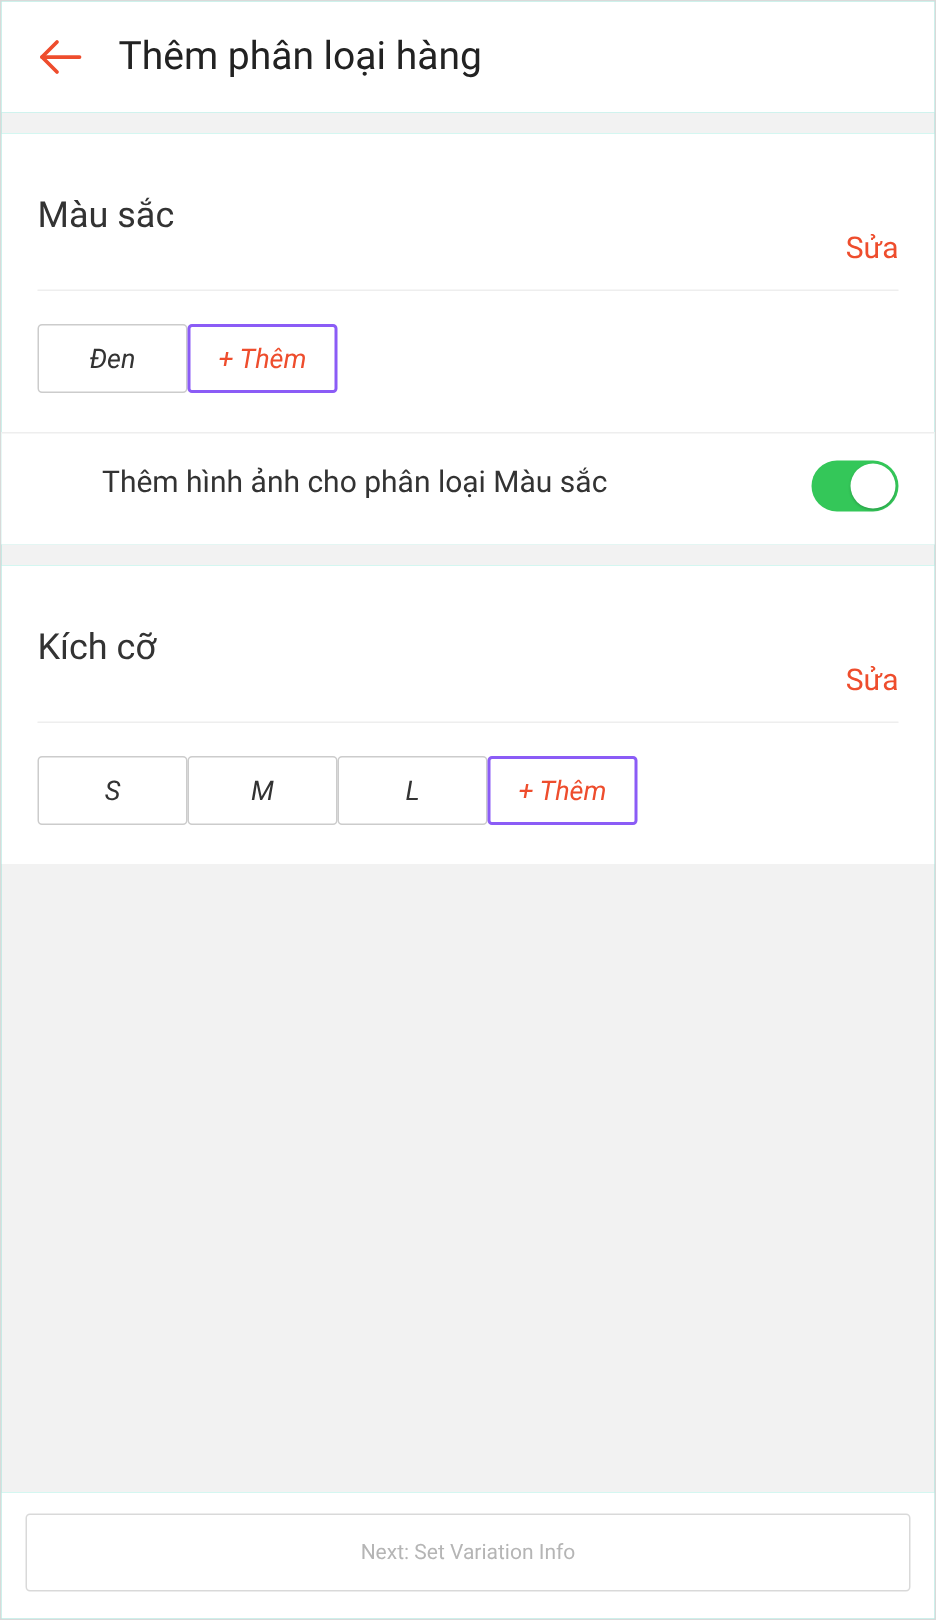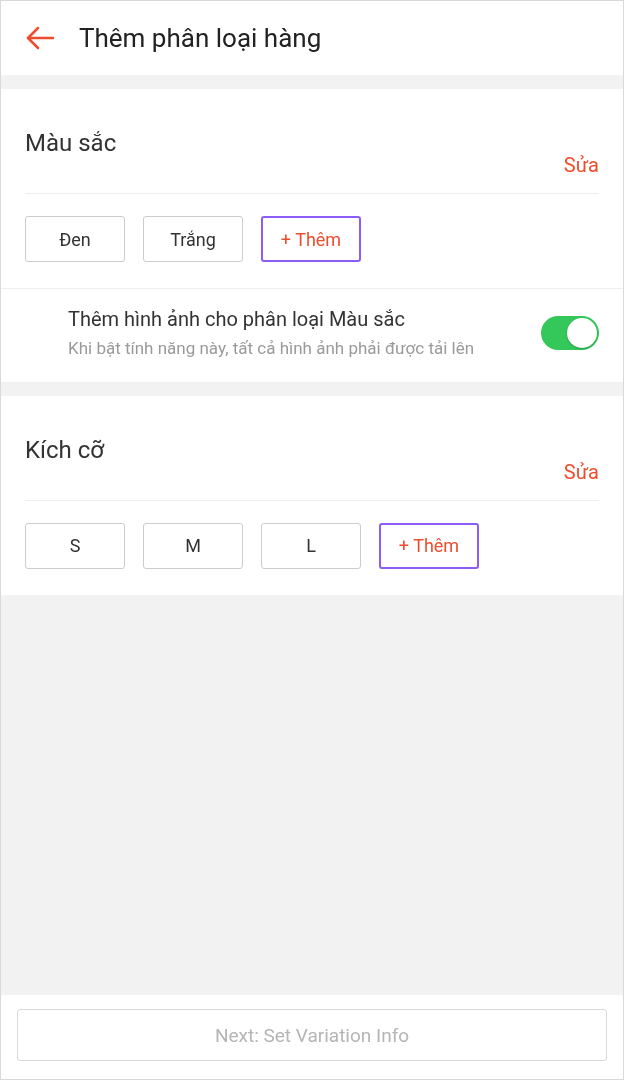--- a/index.html
+++ b/index.html
@@ -60,22 +60,22 @@
       color: #ee4d2d;
       margin-top: 44px;
     }
     .divider {
       height: 1px;
       background: #eee;
       margin: 0 24px;
     }
     .chips {
       display: flex;
-      gap: 18px;
       padding: 22px 24px 26px 24px;
+      font-style: italic;
     }
     .chip {
       min-width: 100px;
       height: 46px;
       border: 1px solid #ccc;
       border-radius: 3px;
       background: #fff;
       display: flex;
       align-items: center;
       justify-content: center;
@@ -138,21 +138,21 @@
     }
     .next-button {
       width: 100%;
       height: 52px;
       border: 1px solid #d9d9d9;
       border-radius: 3px;
       background: #fff;
       display: flex;
       align-items: center;
       justify-content: center;
-      font-size: 19px;
+      font-size: 14px;
       color: #b5b5b5;
     }
   </style>
 </head>
 <body>
 
 <div class="frame">
 
   <div class="header">
     <span class="back-icon">
@@ -167,27 +167,25 @@
   <div class="gap"></div>
 
   <div class="section">
     <div class="section-header">
       <span class="section-title">Màu sắc</span>
       <span class="edit-link">Sửa</span>
     </div>
     <div class="divider"></div>
     <div class="chips">
       <div class="chip">Đen</div>
-      <div class="chip">Trắng</div>
       <div class="chip chip-accent">+ Thêm</div>
     </div>
     <div class="image-toggle-row">
       <div class="image-toggle-text">
         <div class="image-toggle-title">Thêm hình ảnh cho phân loại Màu sắc</div>
-        <div class="image-toggle-sub">Khi bật tính năng này, tất cả hình ảnh phải được tải lên</div>
       </div>
       <div class="toggle">
         <div class="toggle-knob"></div>
       </div>
     </div>
   </div>
 
   <div class="gap"></div>
 
   <div class="section">

